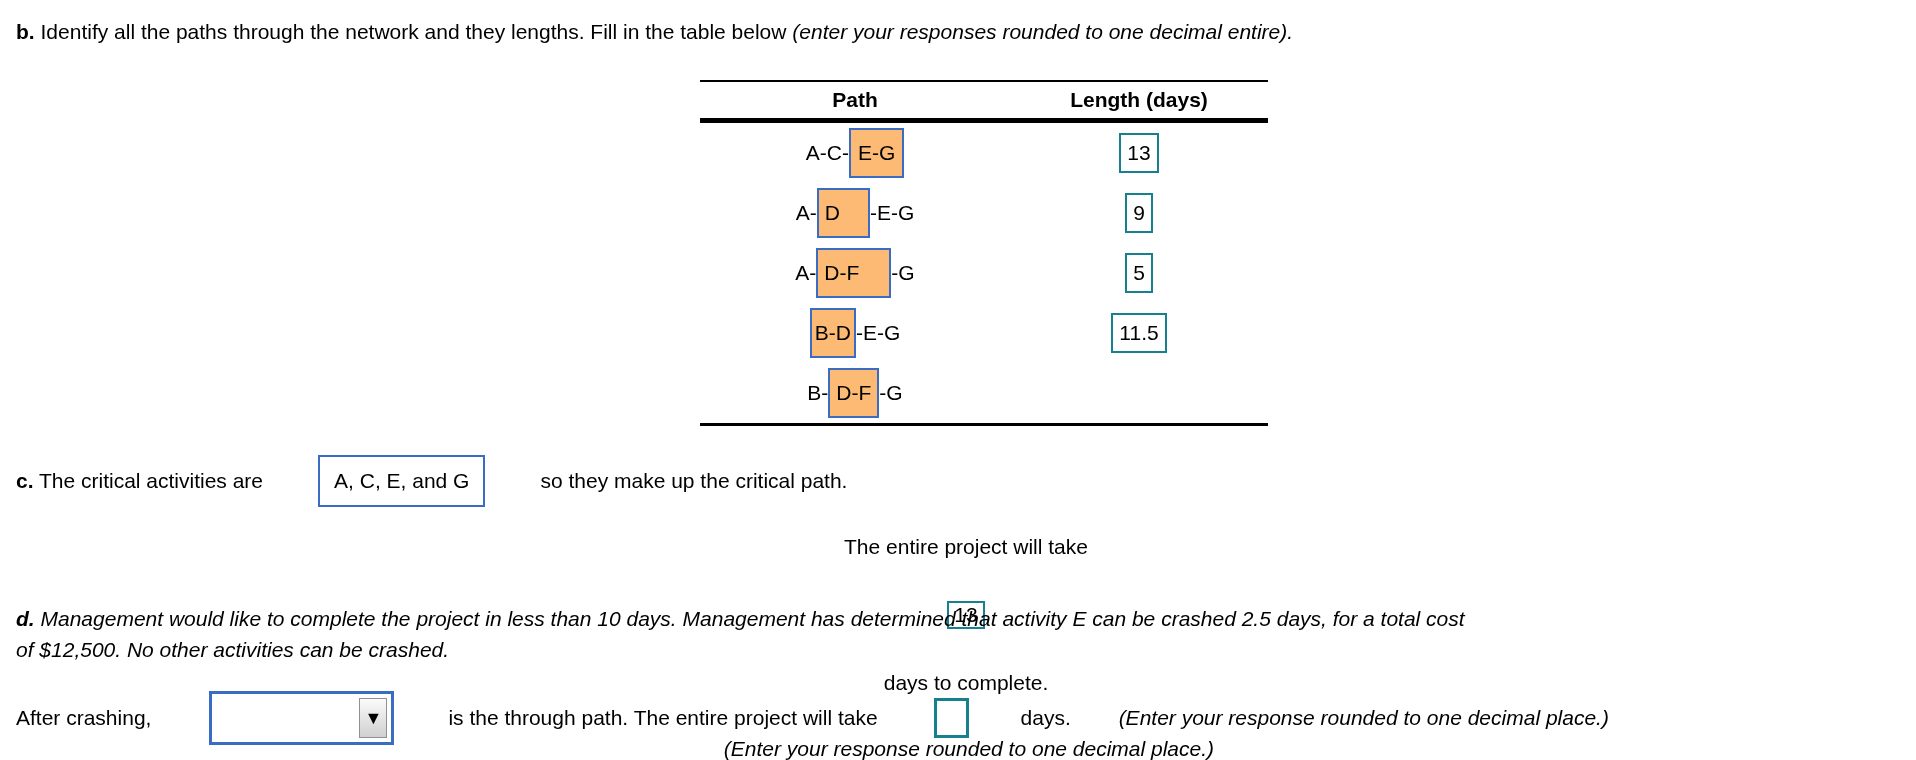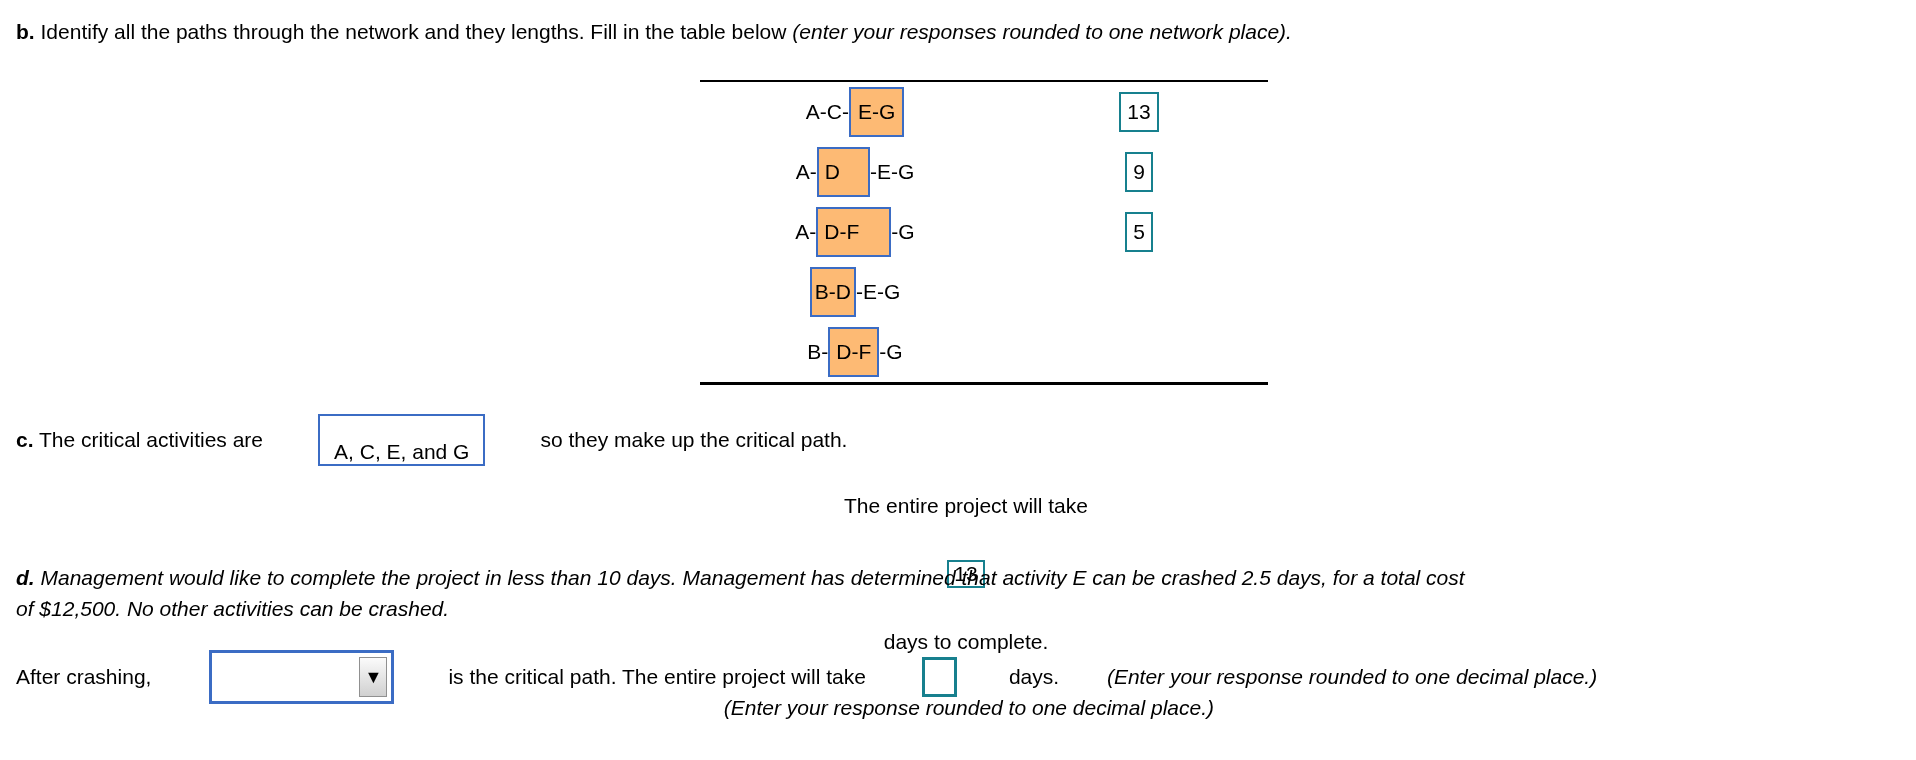--- a/index.html
+++ b/index.html
@@ -64,21 +64,21 @@
   #line-c { margin-top:28px; height:54px; }
   #line-take { margin-top:27px; height:40px;flex-direction:column; }
   #line-crash { margin-top:26px; height:54px; }
 
   .cbox {
     border:2px solid var(--blue);
     height:52px;
     padding:0 14px;
     margin:0 13px;
     display:inline-flex;
-    align-items:flex-end;
+    align-items:center;
     box-sizing:border-box;
   }
   .takebox {
     border:2px solid var(--teal);
     height:38px;
     padding:0 5px;
     margin:0 10px;
     display:inline-flex;
     align-items:center;
     box-sizing:border-box;
@@ -112,28 +112,32 @@
     border:1px solid #909090;
     box-sizing:border-box;
     display:flex; align-items:center; justify-content:center;
     cursor:pointer;
   }
   .dd-arrow { font-size:18px; line-height:1; }
 </style>
 </head>
 <body>
 
-<p class="para" id="q-b"><b>b.</b><span> Identify all the paths through the network and they lengths. Fill in the table below </span><span class="it">(enter your responses rounded to one network place).</span></p>
+<p class="para" id="q-b"><b>b.</b><span> Identify all the paths through the network and they lengths. Fill in the table below </span><span class="it">(enter your responses rounded to one decimal entire).</span></p>
 
 <div class="ptable">
+  <div class="trow thead">
+    <div class="cell c1 hdr">Path</div>
+    <div class="cell c2 hdr">Length (days)</div>
+  </div>
   <div class="tbodyx">
       <div class="trow"><div class="cell c1"><span>A-C-</span><span class="pathbox"><span>E-G</span></span><span></span></div><div class="cell c2"><span class="lenbox"><span>13</span></span></div></div>
       <div class="trow"><div class="cell c1"><span>A-</span><span class="pathbox"><span>D</span></span><span>-E-G</span></div><div class="cell c2"><span class="lenbox"><span>9</span></span></div></div>
       <div class="trow"><div class="cell c1"><span>A-</span><span class="pathbox"><span>D-F</span></span><span>-G</span></div><div class="cell c2"><span class="lenbox"><span>5</span></span></div></div>
-      <div class="trow"><div class="cell c1"><span></span><span class="pathbox"><span>B-D</span></span><span>-E-G</span></div></div>
+      <div class="trow"><div class="cell c1"><span></span><span class="pathbox"><span>B-D</span></span><span>-E-G</span></div><div class="cell c2"><span class="lenbox"><span>11.5</span></span></div></div>
       <div class="trow"><div class="cell c1"><span>B-</span><span class="pathbox"><span>D-F</span></span><span>-G</span></div></div>
     </div>
 </div>
 
 <div class="line" id="line-c">
   <span><b>c.</b><span> The critical activities are</span></span>
   <span class="cbox"><span>A, C, E, and G</span></span>
   <span>so they make up the critical path.</span>
 </div>
 
@@ -145,17 +149,17 @@
 </div>
 
 <p class="para" id="q-d"><b>d.</b><span> Management would like to complete the project in less than 10 days. Management has determined that activity E can be crashed 2.5 days, for a total cost of $12,500. No other activities can be crashed.</span></p>
 
 <div class="line" id="line-crash">
   <span>After crashing,</span>
   <span class="dropdown">
     <span class="dd-value"></span>
     <span class="dd-btn"><span class="dd-arrow">▼</span></span>
   </span>
-  <span>is the critical path. The entire project will take</span>
+  <span>is the through path. The entire project will take</span>
   <span class="emptybox"></span>
   <span>days.</span>
   <span class="it"> (Enter your response rounded to one decimal place.)</span>
 </div>
 
 </body></html>

